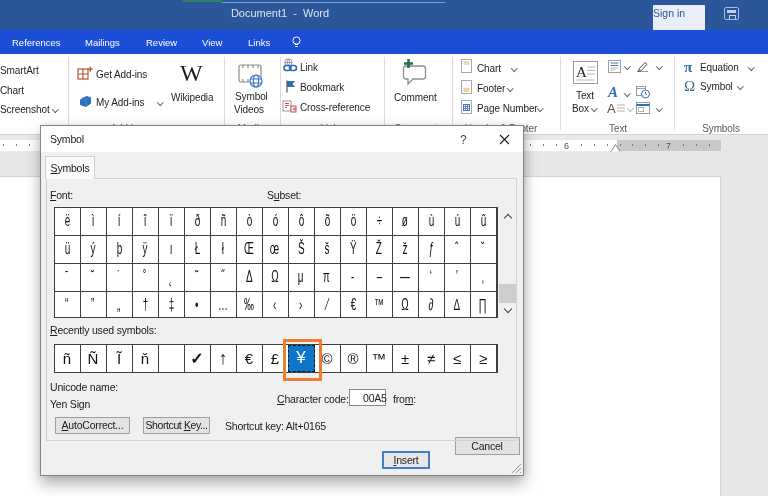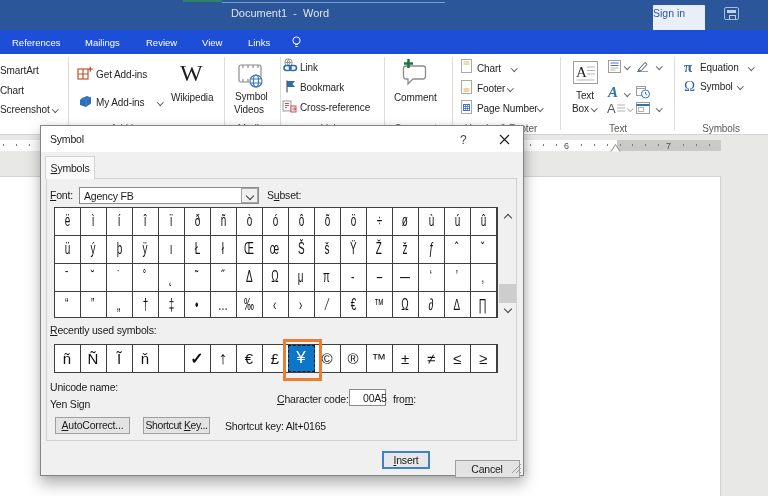--- a/index.html
+++ b/index.html
@@ -284,24 +284,20 @@
     </div>
   <div id="dlghelp">?</div>
   <svg id="dlgclose" width="11" height="11" viewBox="0 0 11 11">
       <path d="M1 1 L10 10 M10 1 L1 10" stroke="#1a1a1a" stroke-width="1.1" fill="none"></path>
     </svg>
   <div id="tab1" class="tab">
       <span><u>S</u>ymbols</span>
     </div>
   <div id="tabpage"></div>
   <div class="lbl" style="left:9px;top:63px"><u>F</u>ont:</div>
-  <div class="combo" style="left:38px;top:61px;width:180px">
-    <span class="cv">Agency FB</span>
-      <span class="cbtn"></span>
-  </div>
   <div class="lbl" style="left:226px;top:63px">S<u>u</u>bset:</div>
   <div id="grid">
       <div class="c">
         <span>ë</span>
       </div>
       <div class="c">
         <span>ì</span>
       </div>
       <div class="c">
         <span>í</span>
@@ -567,17 +563,17 @@
   <div class="lbl" style="left:9px;top:272px">Yen Sign</div>
   <div class="lbl" style="left:236px;top:267px"><u>C</u>haracter code:</div>
   <div id="ccfield" style="left:308px;top:263px;width:37px;height:17px">
       <span style="position:absolute;left:13px;top:2px">00A5</span>
     </div>
   <div class="lbl" style="left:352px;top:267px">fro<u>m</u>:</div>
   <div class="btn" style="left:14px;top:291px;width:75px;height:17px;line-height:15px"><u>A</u>utoCorrect...</div>
   <div class="btn" style="left:102px;top:291px;width:67px;height:17px;line-height:15px;letter-spacing:-0.4px">Shortcut <u>K</u>ey...</div>
   <div class="lbl" style="left:184px;top:294px">Shortcut key: Alt+0165</div>
   <div class="btn" id="insbtn" style="left:341px;top:324.5px;width:48px;height:18px;line-height:14px"><u>I</u>nsert</div>
-  <div class="btn" style="left:413.5px;top:334px;width:65px;height:18px;line-height:16px">Cancel</div>
+  <div class="btn" style="left:413.5px;top:311px;width:65px;height:18px;line-height:16px">Cancel</div>
   <svg id="grip" width="12" height="12">
       <path d="M11 2 L2 11 M11 6 L6 11 M11 10 L10 11" stroke="#9a9a9a" stroke-width="1" fill="none"></path>
     </svg>
 </div>
 
 </body></html>

